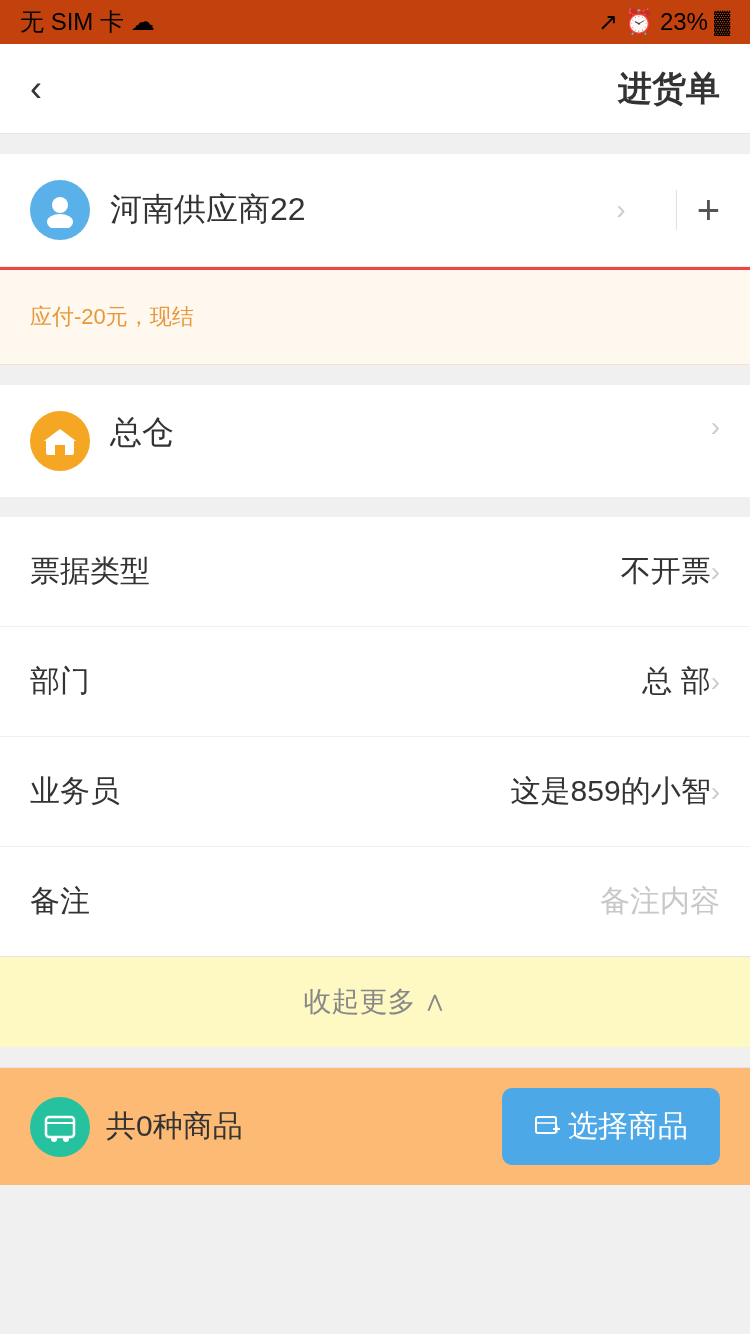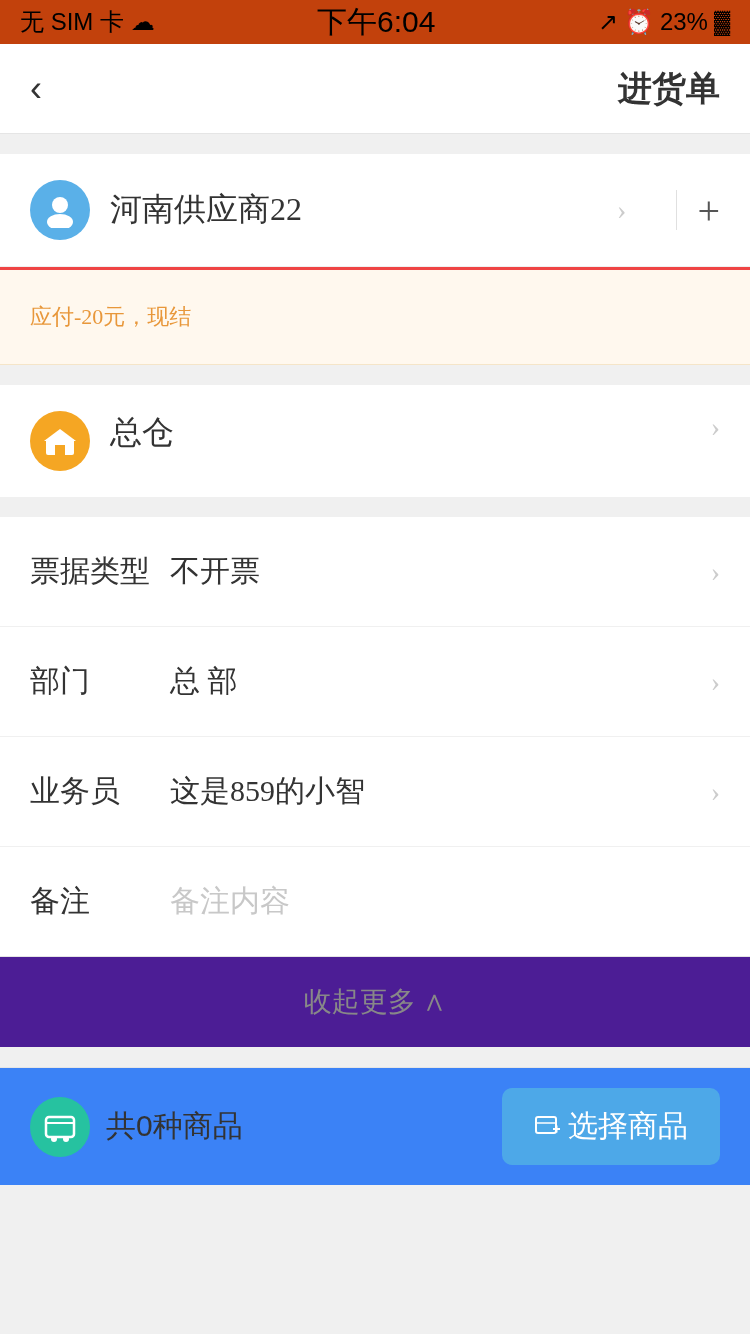--- a/index.html
+++ b/index.html
@@ -58,21 +58,20 @@
 
     
     .section-gap {
       height: 20px;
       background: #f0f0f0;
     }
 
     
     .white-section {
       background: #fff;
-      font-family: Liberation Serif, serif;
     }
 
     
     .supplier-row {
       display: flex;
       align-items: center;
       padding: 26px 30px;
       border-bottom: 1px solid #f0f0f0;
     }
     .supplier-avatar {
@@ -160,44 +159,45 @@
     .form-label {
       font-size: 30px;
       color: #333;
       width: 140px;
       flex-shrink: 0;
     }
     .form-value {
       flex: 1;
       font-size: 30px;
       color: #333;
+      text-align: right;
     }
     .form-value.placeholder {
       color: #c8c8c8;
     }
 
     
     .collapse-btn {
       display: flex;
       align-items: center;
       justify-content: center;
       padding: 26px 30px;
-      background: #4c1d95;
+      background: #fef9c3;
       font-size: 28px;
       color: #888;
       cursor: pointer;
       border-top: 1px solid #e5e5e5;
     }
 
     
     .bottom-bar {
       display: flex;
       align-items: center;
       padding: 20px 30px;
-      background: #3b82f6;
+      background: #fdba74;
       border-top: 1px solid #e5e5e5;
       margin-top: 0;
     }
     .product-count-icon {
       width: 60px;
       height: 60px;
       border-radius: 50%;
       background: #26c2a0;
       display: flex;
       align-items: center;
@@ -229,21 +229,20 @@
       min-height: 300px;
     }
   </style>
 </head>
 <body>
 
 <div class="status-bar">
   <div class="status-left">
     <span>无 SIM 卡  ☁</span>
   </div>
-  <div class="status-center">下午6:04</div>
   <div class="status-right">
     <span>↗</span>
     <span>⏰</span>
     <span>23%</span>
     <span style="font-size:22px;">▓</span>
   </div>
 </div>
 
 <div class="nav-bar">
   <div class="nav-back">‹</div>

